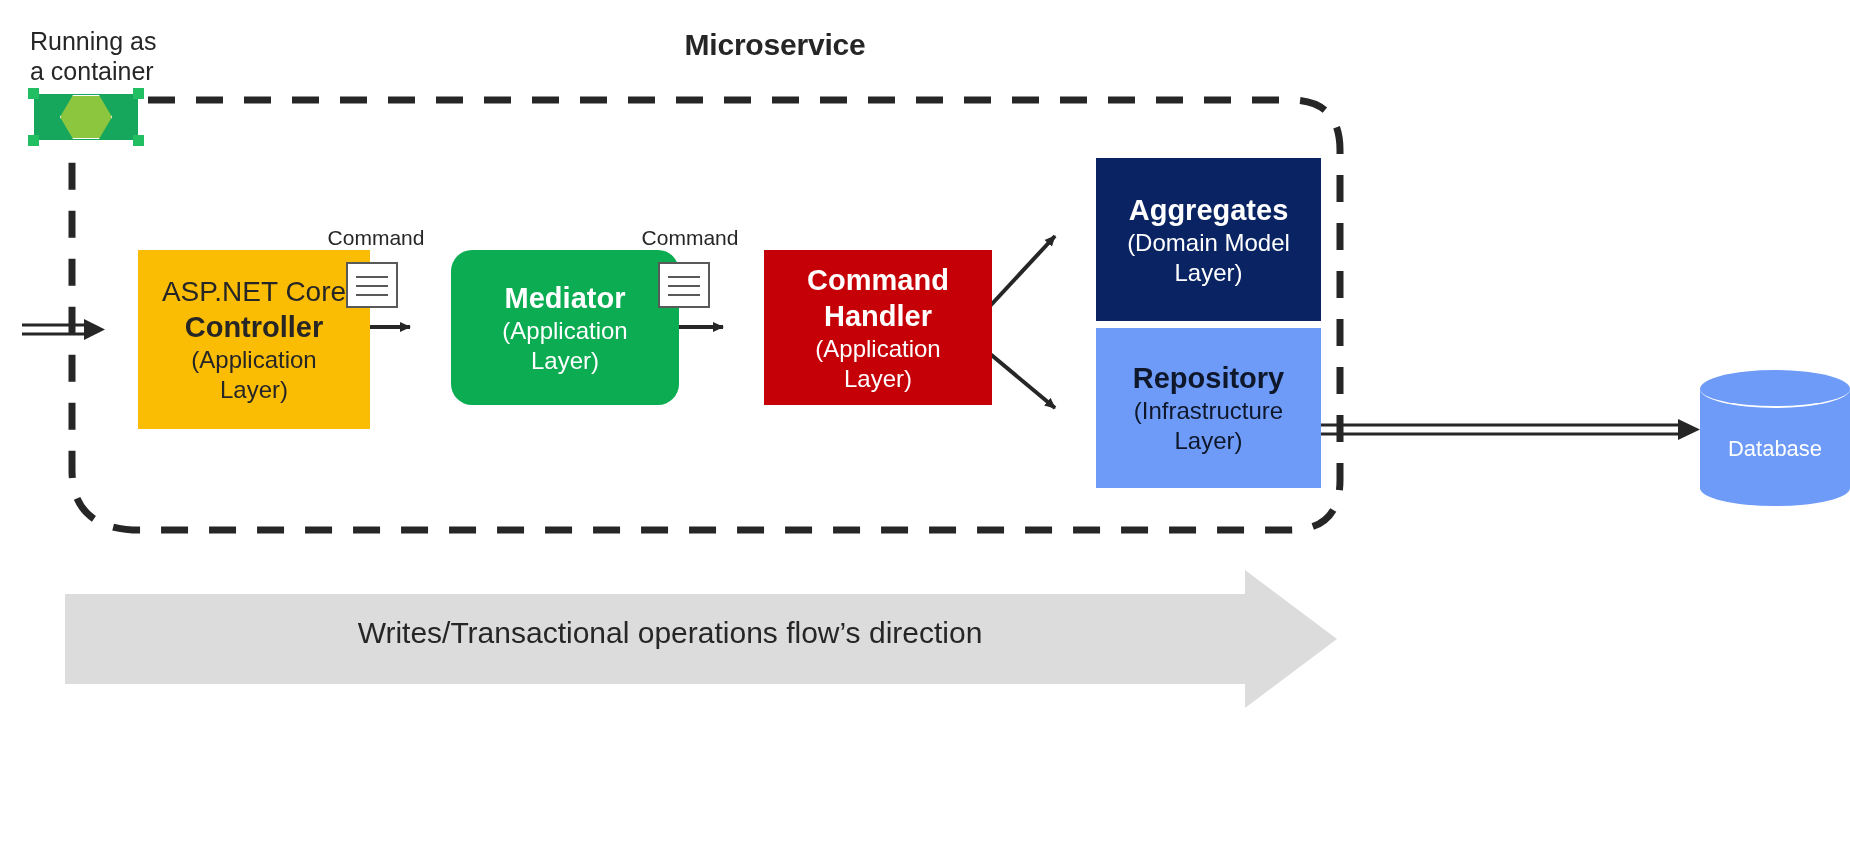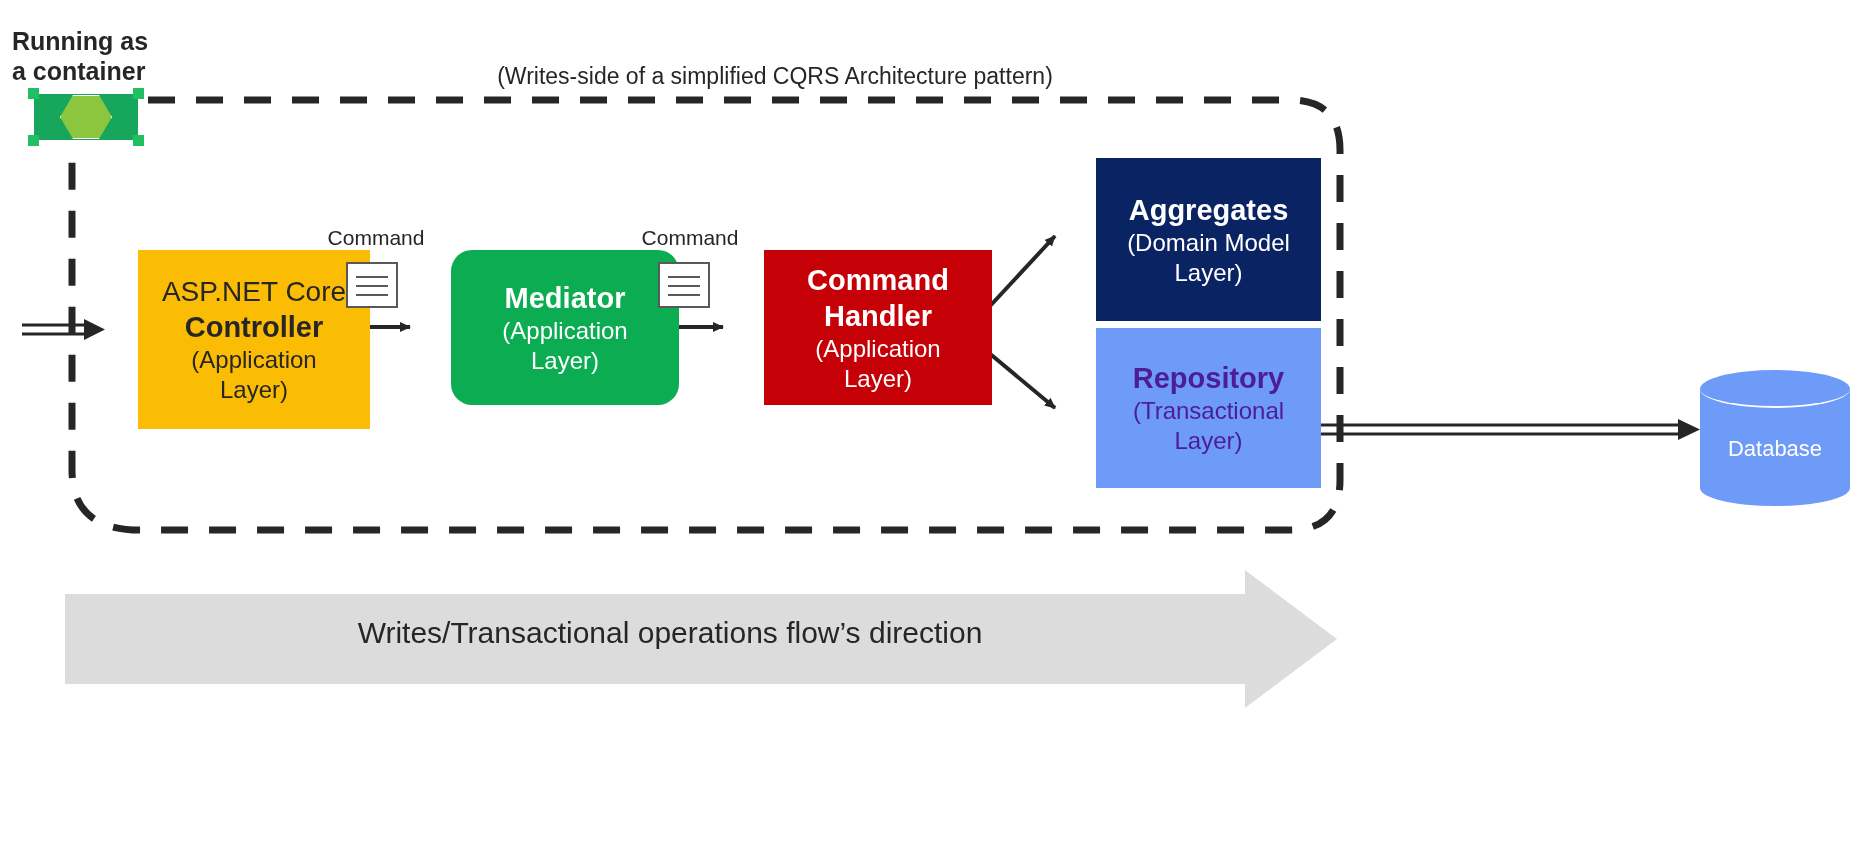--- a/index.html
+++ b/index.html
@@ -25,27 +25,27 @@
   #vector-layer {
     position: absolute;
     left: 0; top: 0;
     width: 1850px;
     height: 853px;
     pointer-events: none;
   }
 
   
   .running-label {
-    left: 12px;
+    left: 30px;
     top: 26px;
     width: 190px;
     font-size: 25px;
     line-height: 30px;
     color: #262626;
-    font-weight: 700;
+    font-weight: 400;
   }
 
   .diagram-title {
     left: 480px;
     top: 28px;
     width: 590px;
     text-align: center;
     font-size: 30px;
     font-weight: 700;
     color: #262626;
@@ -145,21 +145,21 @@
   .node-aggregates {
     left: 1063px; top: 158px;
     width: 225px; height: 163px;
     background: #0A2363;
     color: #ffffff;
   }
   .node-repository {
     left: 1063px; top: 328px;
     width: 225px; height: 160px;
     background: #6D9BF7;
-    color: #4c1d95;
+    color: #0f172a;
   }
 
   
   .cmd-label {
     font-size: 21px;
     color: #262626;
     text-align: center;
     width: 140px;
   }
   .cmd-label-1 { left: 306px; top: 226px; }
@@ -287,21 +287,21 @@
 
   <div class="abs container-icon">
     <div class="body"></div>
     <div class="hex"></div>
     <div class="handle h-tl"></div>
     <div class="handle h-tr"></div>
     <div class="handle h-bl"></div>
     <div class="handle h-br"></div>
   </div>
 
-  <div class="abs diagram-subtitle">(Writes-side of a simplified CQRS Architecture pattern)</div>
+  <div class="abs diagram-title">Microservice</div>
 
   <div class="node node-controller">
     <div class="ttl-reg">ASP.NET Core</div>
     <div class="ttl-bold">Controller</div>
     <div class="sub">(Application</div>
     <div class="sub">Layer)</div>
   </div>
 
   <div class="abs cmd-label cmd-label-1">Command</div>
   <div class="abs cmd-doc cmd-doc-1">
@@ -331,21 +331,21 @@
   </div>
 
   <div class="node node-aggregates">
     <div class="ttl-bold">Aggregates</div>
     <div class="sub">(Domain Model</div>
     <div class="sub">Layer)</div>
   </div>
 
   <div class="node node-repository">
     <div class="ttl-bold">Repository</div>
-    <div class="sub">(Transactional</div>
+    <div class="sub">(Infrastructure</div>
     <div class="sub">Layer)</div>
   </div>
 
   <div class="abs database">
     <div class="db-bottom"></div>
     <div class="db-body"></div>
     <div class="db-top"></div>
     <div class="db-label">Database</div>
   </div>
 

